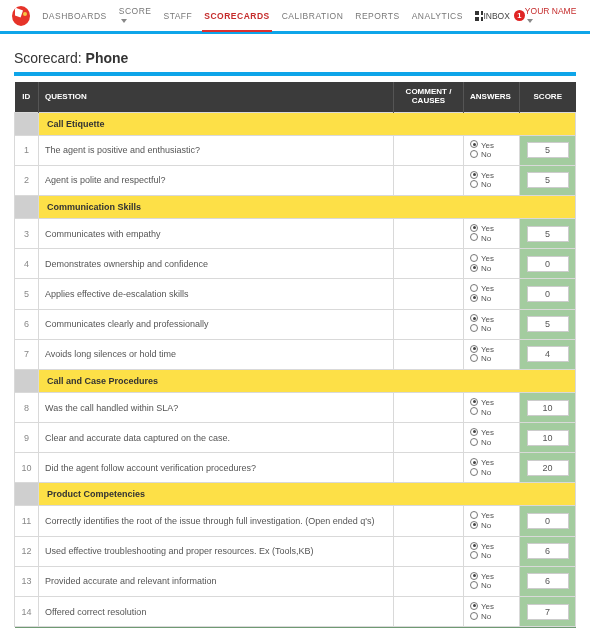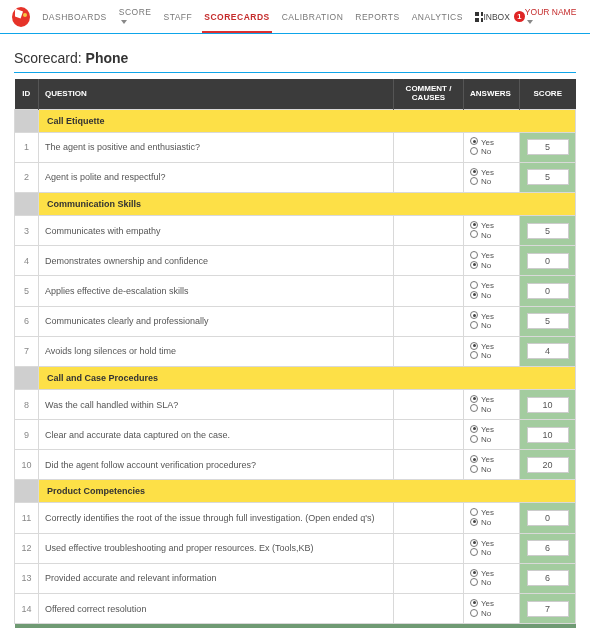--- a/index.html
+++ b/index.html
@@ -9,21 +9,21 @@
     font-size: 10px;
     color: #555;
     width: 590px;
   }
   
   .topnav {
     height: 34px;
     display: flex;
     align-items: center;
     padding: 0 12px;
-    border-bottom: 1px solid #0ea5e9;
+    border-bottom: 3px solid #0ea5e9;
     gap: 12px;
   }
   .logo {
     width: 20px; height: 20px; border-radius: 50%;
     background: #e63329;
     position: relative;
     overflow: hidden;
   }
   .logo::before {
     content: ""; position: absolute; left: 3px; top: 2px;
@@ -73,21 +73,21 @@
     display: inline-flex; align-items: center; justify-content: center;
     width: 11px; height: 11px; border-radius: 50%;
     background: #e02424; color: #fff; font-size: 7.5px; font-weight: bold;
   }
   .user-name { font-size: 8.5px; color: #c52c2c; cursor: pointer; }
 
   
   .page { padding: 16px 14px 10px; }
   .title {
     font-size: 14px; color: #333; padding-bottom: 6px;
-    border-bottom: 1px solid #0ea5e9; margin-bottom: 6px;
+    border-bottom: 4px solid #0ea5e9; margin-bottom: 6px;
   }
   .title strong { font-weight: bold; }
 
   table.scorecard {
     width: 100%; border-collapse: collapse; table-layout: fixed;
   }
   .scorecard thead th {
     background: #3b3b3b; color: #fff; font-size: 8px;
     font-weight: bold; padding: 6px 6px; text-align: left;
     border-right: 1px solid #555;

